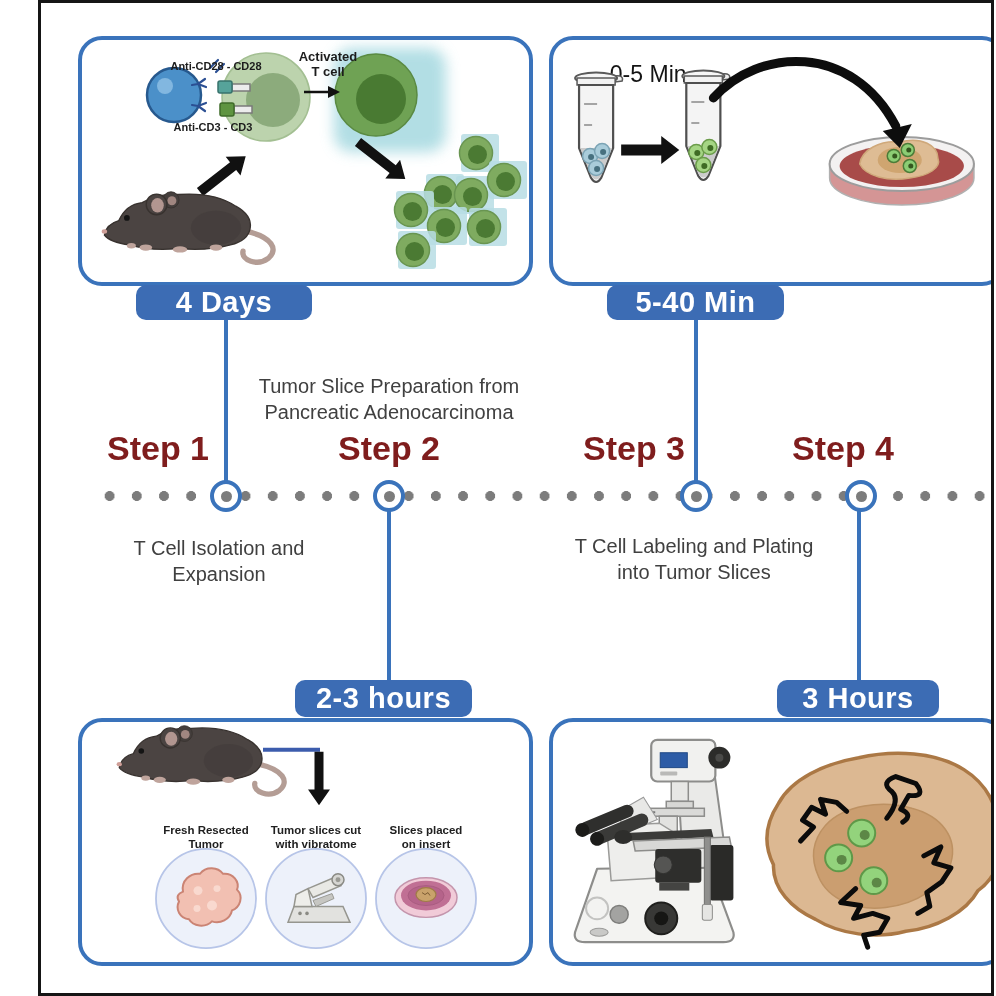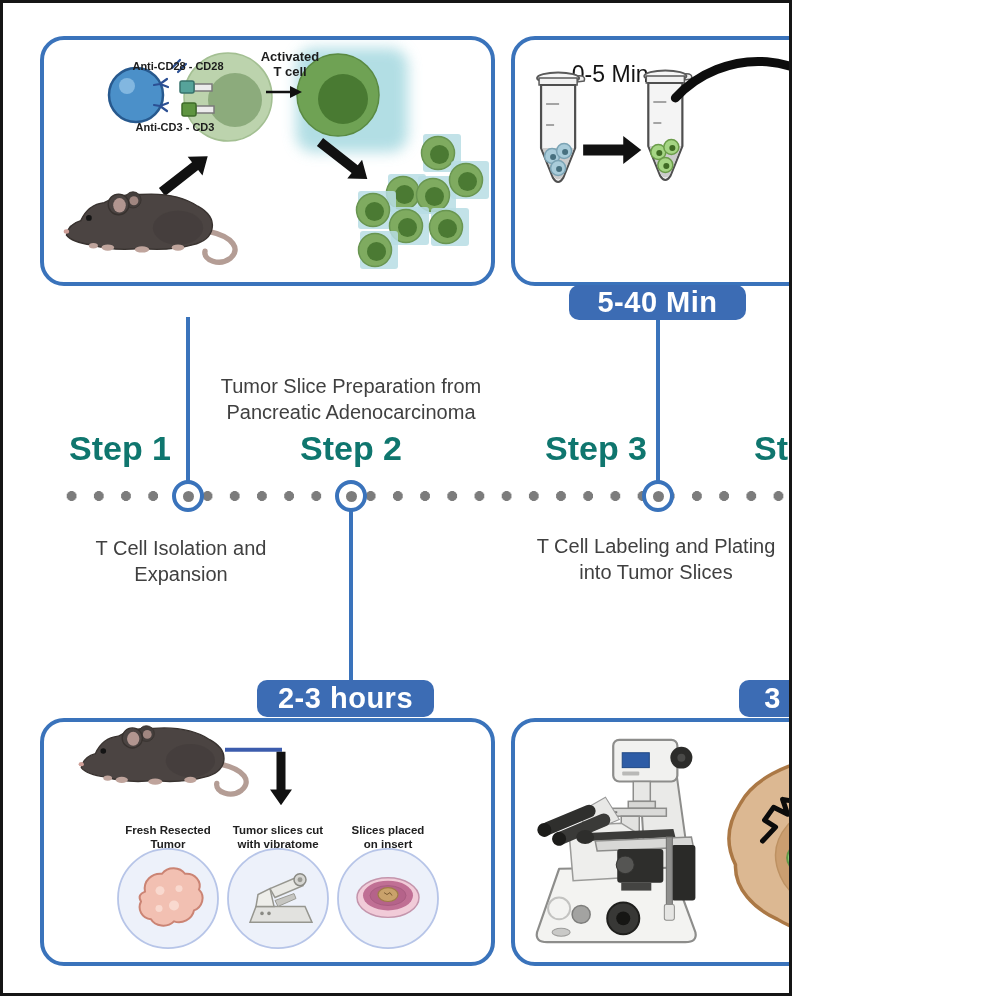--- a/index.html
+++ b/index.html
@@ -1,39 +1,39 @@
 <!DOCTYPE html>
 <html><head>
 <meta charset="utf-8">
 <style>
   html,body{margin:0;padding:0;background:#fff;}
-  .frame{position:relative;width:792px;height:996px;box-sizing:border-box;
+  .frame{position:relative;width:956px;height:996px;box-sizing:border-box;
          border:3px solid #151515;background:#fff;overflow:hidden;
-         font-family:"Liberation Sans",sans-serif;}
+         font-family:"Liberation Sans",sans-serif;margin-left:38px;}
   .panel{position:absolute;box-sizing:border-box;border:4px solid #3a73bb;
          border-radius:24px;background:#fff;z-index:2;}
   .panel svg{position:absolute;left:0;top:0;width:100%;height:100%;}
   #panel1{left:37px;top:33px;width:455px;height:250px;}
   #panel2{left:508px;top:33px;width:457px;height:250px;}
   #panel3{left:37px;top:715px;width:455px;height:248px;}
   #panel4{left:508px;top:715px;width:457px;height:248px;}
   .badge{position:absolute;z-index:6;background:#3c6cb4;color:#fff;
          border-radius:10px;display:flex;align-items:center;justify-content:center;
          font-size:29px;font-weight:bold;letter-spacing:.5px;}
   #badge1{left:95px;top:282px;width:176px;height:35px;}
   #badge2{left:566px;top:282px;width:177px;height:35px;}
   #badge3{left:254px;top:677px;width:177px;height:37px;}
   #badge4{left:736px;top:677px;width:162px;height:37px;}
   .connector{position:absolute;width:4px;background:#3a73bb;z-index:1;}
   #conn1{left:183px;top:314px;height:166px;}
   #conn3{left:653px;top:314px;height:166px;}
   #conn2{left:346px;top:506px;height:174px;}
   #conn4{left:816px;top:506px;height:174px;}
   .step{position:absolute;top:426px;width:160px;text-align:center;z-index:3;
-        color:#0f766e;font-size:34px;font-weight:bold;}
+        color:#7f1d1d;font-size:34px;font-weight:bold;}
   #step1{left:37px;} #step2{left:268px;} #step3{left:513px;} #step4{left:722px;}
   .caption{position:absolute;text-align:center;color:#404040;font-size:20px;
            line-height:26px;z-index:3;}
   #cap2{left:188px;top:370px;width:320px;}
   #cap4{left:655px;top:368px;width:300px;}
   #cap1{left:58px;top:532px;width:240px;}
   #cap3{left:497px;top:530px;width:312px;}
   .dots{position:absolute;left:55px;top:487px;width:890px;height:12px;z-index:1;
         background-image:radial-gradient(circle,#7c7c7c 4.7px,rgba(0,0,0,0) 5.2px);
         background-size:27.2px 12px;background-position:0 50%;background-repeat:repeat-x;}
@@ -294,20 +294,21 @@
         </g>
       </g>
     </svg>
   </div>
 
   <div class="connector" id="conn1"></div>
   <div class="connector" id="conn2"></div>
   <div class="connector" id="conn3"></div>
   <div class="connector" id="conn4"></div>
 
+  <div class="badge" id="badge1">4 Days</div>
   <div class="badge" id="badge2">5-40 Min</div>
   <div class="badge" id="badge3">2-3 hours</div>
   <div class="badge" id="badge4">3 Hours</div>
 
   <div class="caption" id="cap2">
     <span>Tumor Slice Preparation from</span><br>
     <span>Pancreatic Adenocarcinoma</span>
   </div>
 
   <div class="step" id="step1">Step 1</div>

